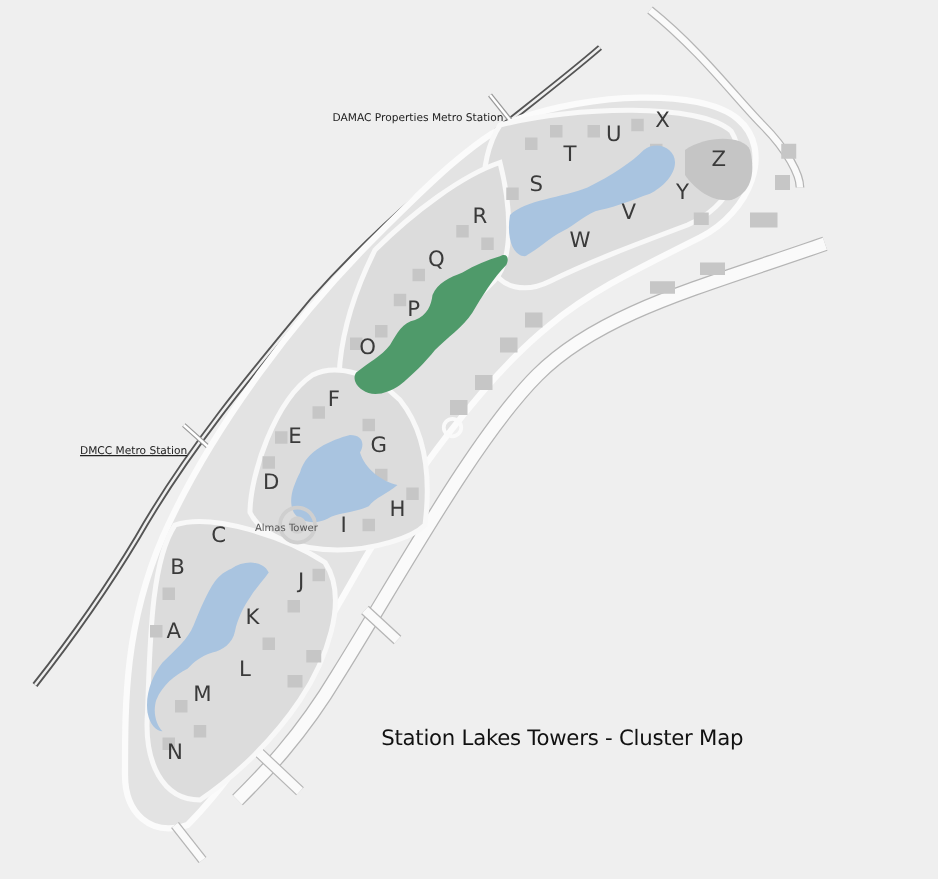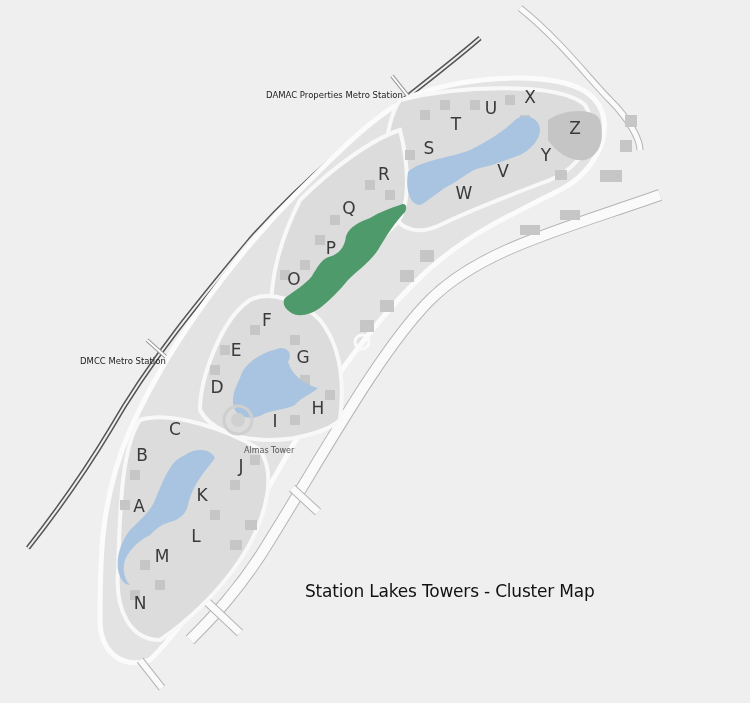--- a/index.html
+++ b/index.html
@@ -104,22 +104,22 @@
   <path d="M285,298 C295,290 305,285 312,276 C318,266 322,258 332,256 C342,252 345,244 346,236 C350,226 360,222 370,218 C380,212 390,208 400,205 C405,202 408,206 405,212 C395,222 385,238 378,250 C370,262 358,270 348,280 C340,290 330,300 320,308 C310,315 298,318 290,312 C284,308 282,302 285,298 Z" fill="#4f9a6a"></path>
 
   <g>
     <circle cx="238" cy="420" r="14" fill="none" stroke="#cfcfcf" stroke-width="3"></circle>
     <circle cx="238" cy="420" r="7" fill="#d0d0d0"></circle>
   </g>
   <circle cx="362" cy="342" r="7" fill="none" stroke="#fafafa" stroke-width="3"></circle>
 </svg>
 
 <div class="station" style="left:266px;top:90px;text-align:center;">DAMAC Properties Metro Station</div>
-<div class="station" style="left:80px;top:356px;">DMCC Metro Station</div>
-<div class="landmark" style="left:204px;top:446px;margin-left:40px;">Almas Tower</div>
+<div class="station" style="left:64px;top:356px;text-decoration:underline;">DMCC Metro Station</div>
+<div class="landmark" style="left:204px;top:418px;">Almas Tower</div>
 
 <div id="labels">
   <div class="lbl" style="left:139px;top:506px;">A</div>
   <div class="lbl" style="left:142px;top:455px;">B</div>
   <div class="lbl" style="left:175px;top:429px;">C</div>
   <div class="lbl" style="left:217px;top:387px;">D</div>
   <div class="lbl" style="left:236px;top:350px;">E</div>
   <div class="lbl" style="left:267px;top:320px;">F</div>
   <div class="lbl" style="left:303px;top:357px;">G</div>
   <div class="lbl" style="left:318px;top:408px;">H</div>

